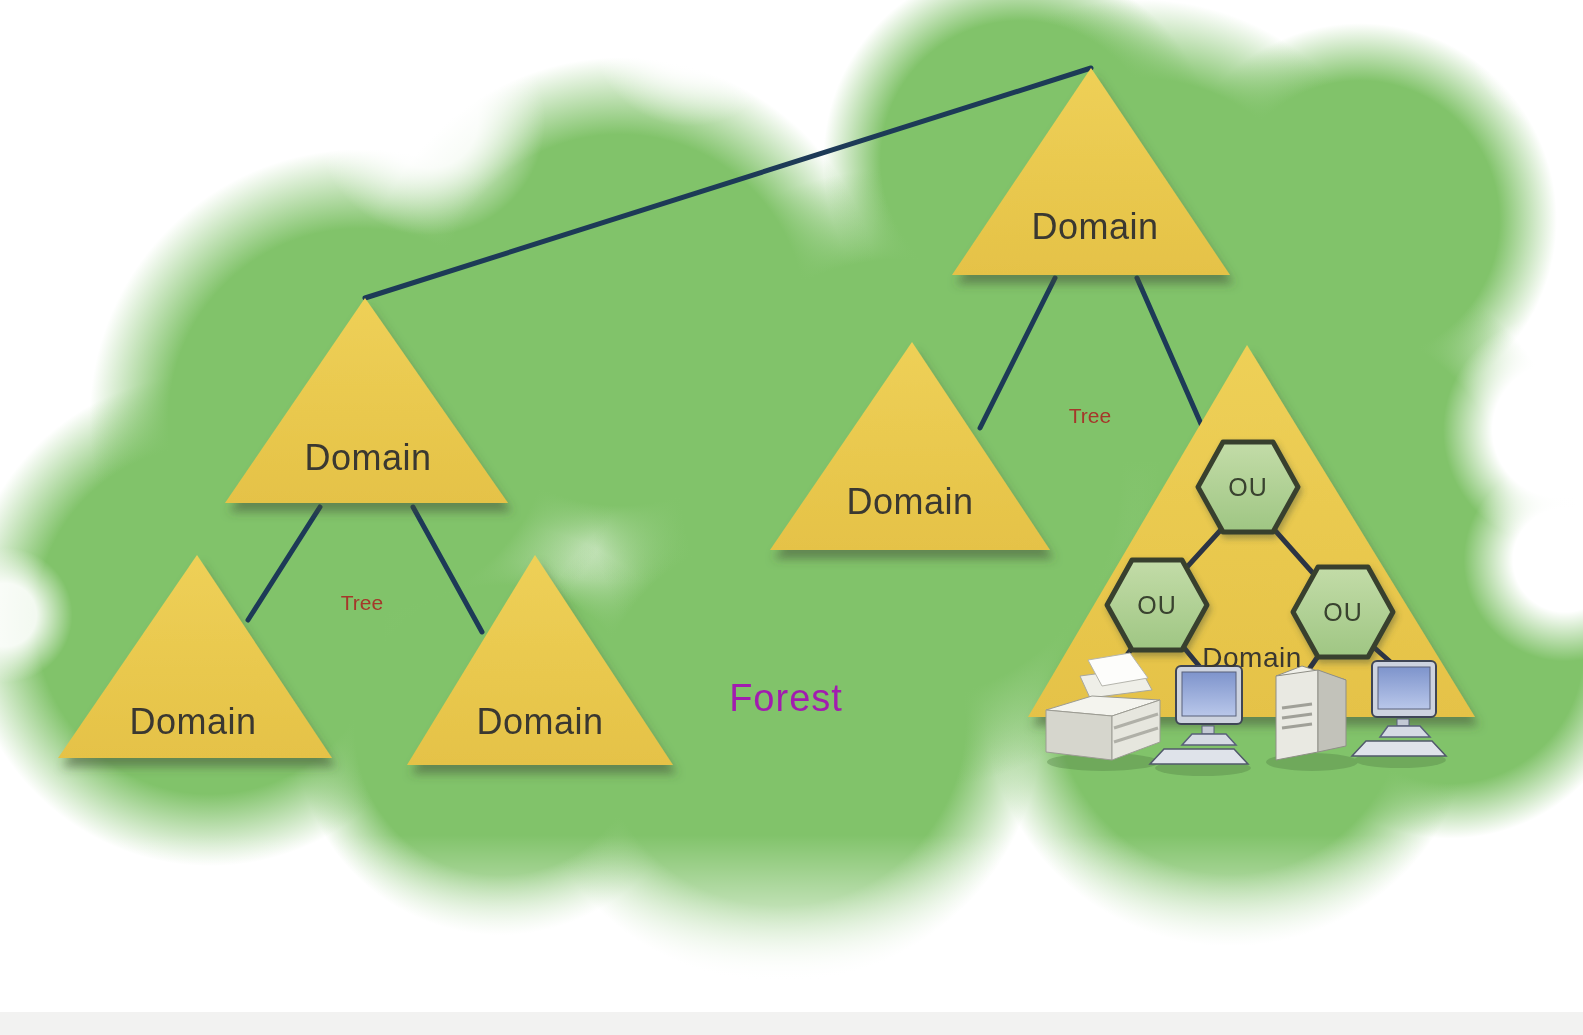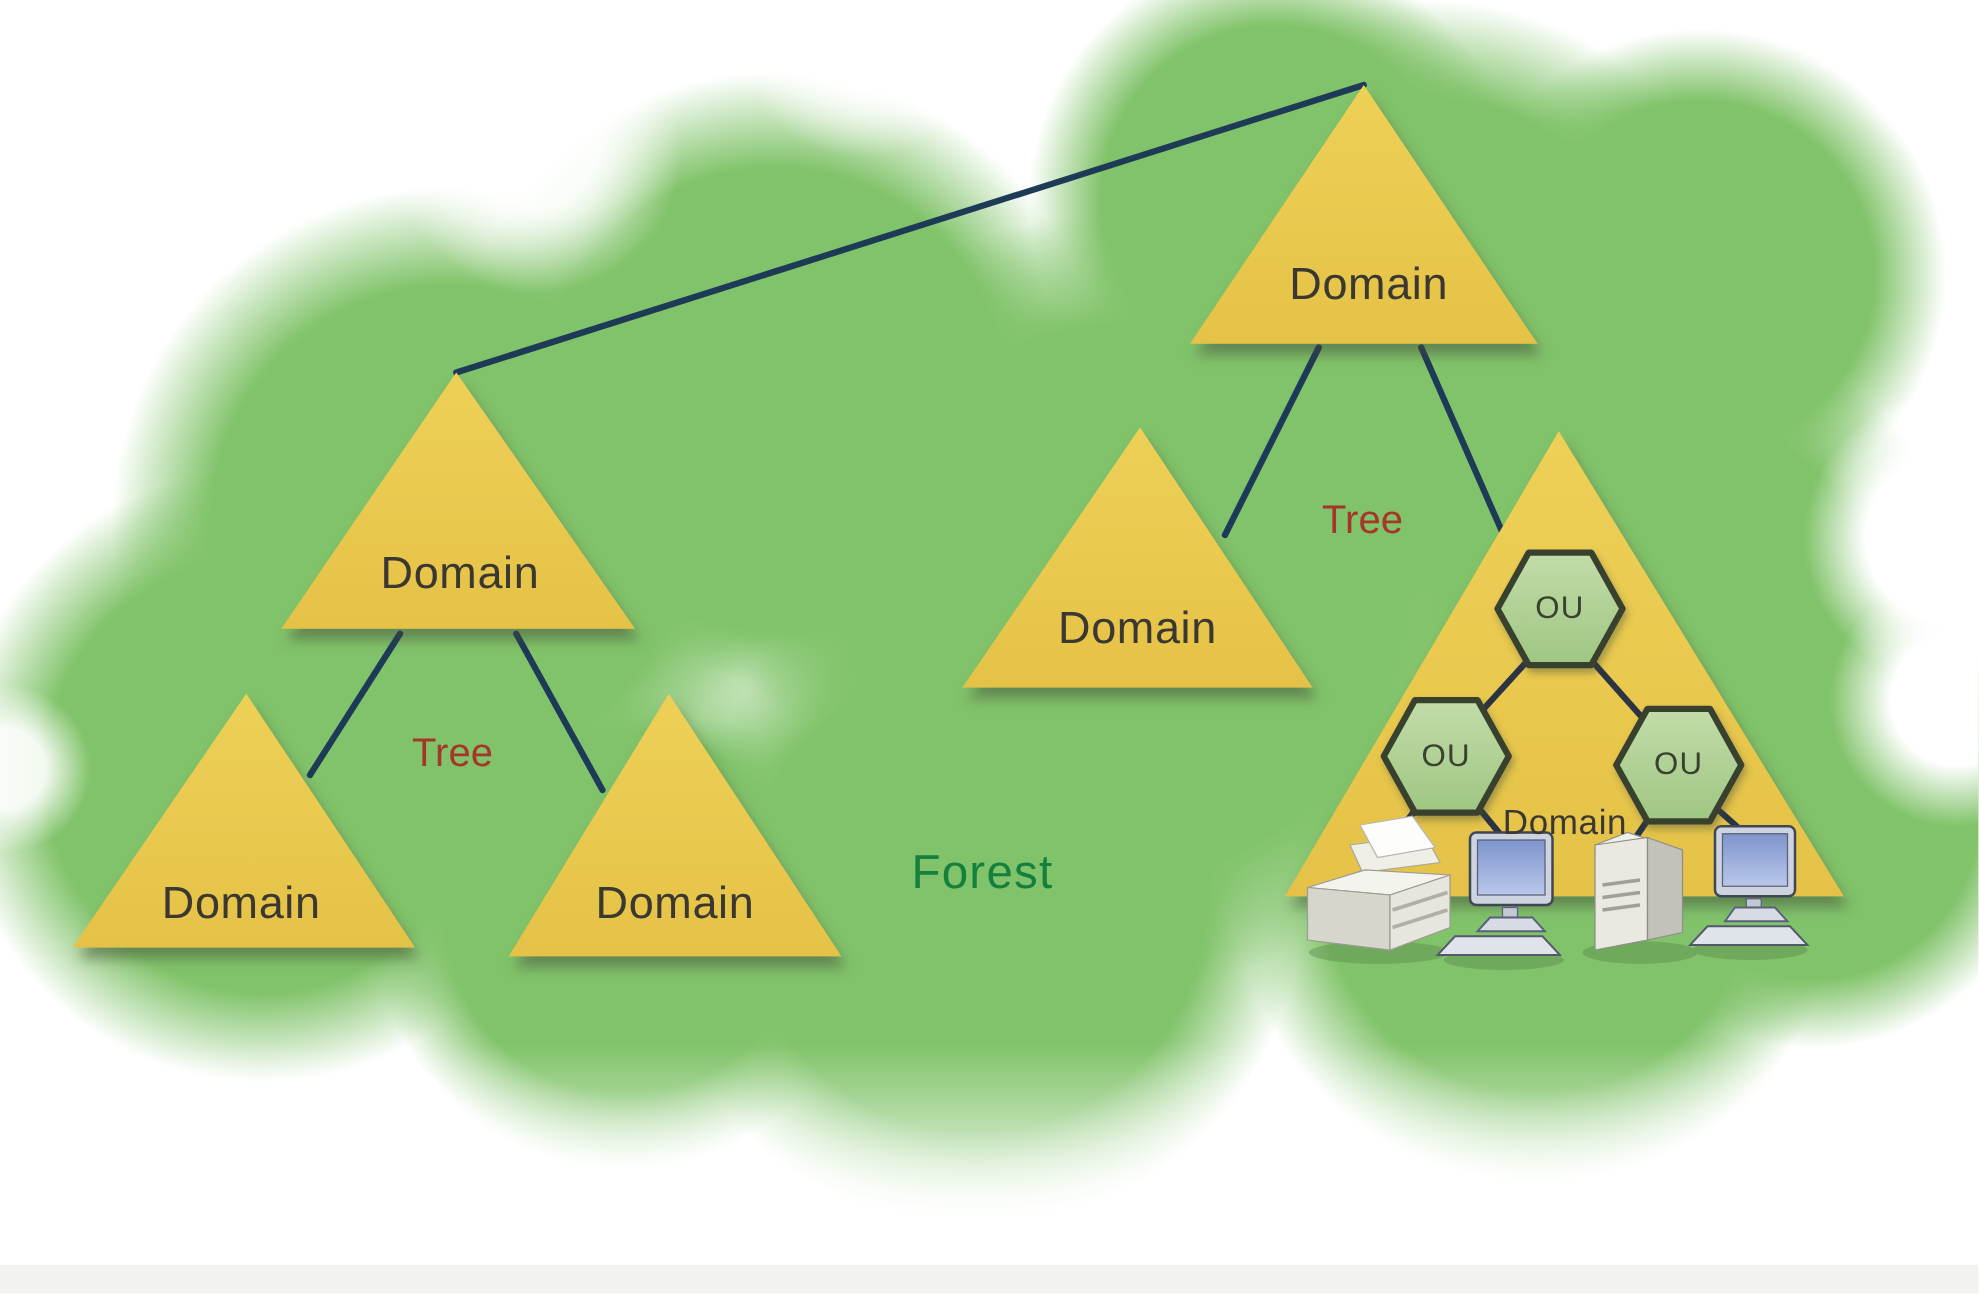--- a/index.html
+++ b/index.html
@@ -45,22 +45,22 @@
   }
   svg.gfx{position:absolute;left:0;top:0;}
   
   .lbl{
     position:absolute;transform:translate(-50%,-50%);
     font-weight:normal;white-space:nowrap;line-height:1;
   }
   .lbl.domain {font-size:36px;color:#3a3831;letter-spacing:.5px;}
   .lbl.domain-sm{font-size:28px;color:#3a3831;letter-spacing:.5px;}
   .lbl.ou     {font-size:25px;color:#39422f;letter-spacing:1px;text-align:center;}
-  .lbl.tree   {font-size:32px;color:#a5372a;}
-  .lbl.forest {font-size:38px;color:#15803d;letter-spacing:1px;}
+  .lbl.tree   {font-size:21px;color:#a5372a;}
+  .lbl.forest {font-size:38px;color:#a21caf;letter-spacing:1px;}
 </style>
 </head>
 <body>
 
 <div class="stage">
 
   <div class="cloud"></div>
   <div class="notch"></div>
   <div class="bottom-strip"></div>
 

